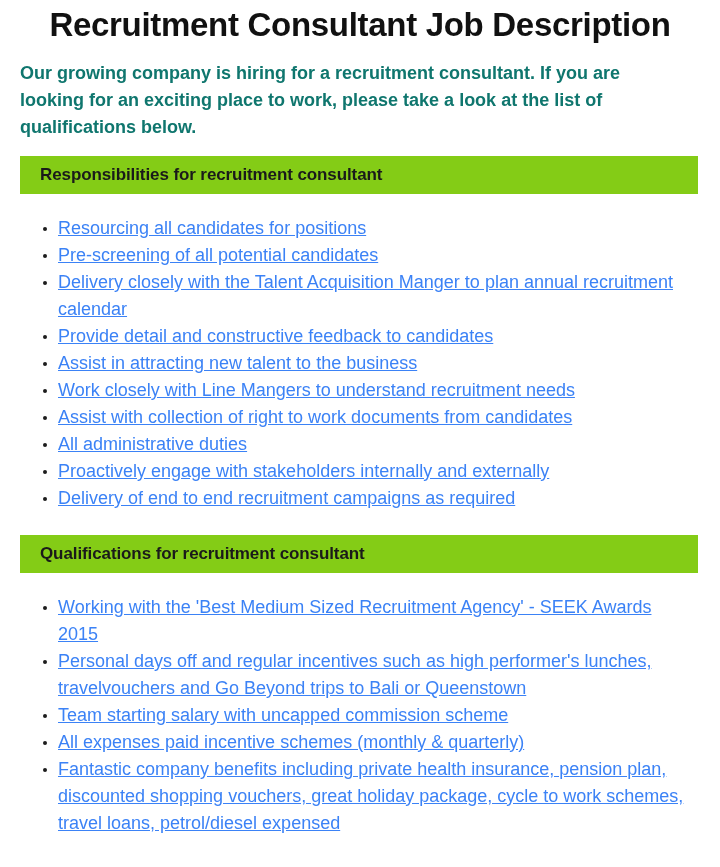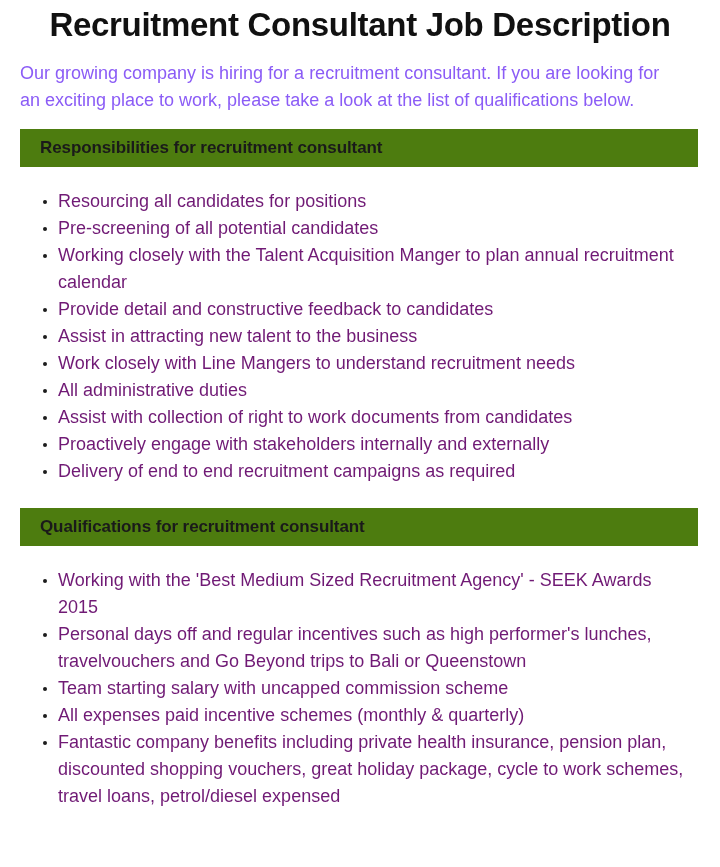--- a/index.html
+++ b/index.html
@@ -35,33 +35,33 @@
     color: #111111;
     font-family: "Liberation Sans", sans-serif;
   }
 
   
   .intro {
     margin: 14px 0 0 0;
     padding: 0 20px 0 20px;
     font-size: 18px;
     line-height: 27px;
-    color: #8b5cf6;
-    font-weight: 400;
+    color: #0f766e;
+    font-weight: 700;
     max-width: 700px;
     box-sizing: border-box;
   }
 
   
   .section {
     margin: 0;
     padding: 0;
   }
   .section-header {
-    background: #4d7c0f;
+    background: #84cc16;
     margin: 0 22px 0 20px;
     height: 38px;
     display: flex;
     align-items: center;
     padding-left: 20px;
     box-sizing: border-box;
   }
   .section-header-text {
     font-size: 17px;
     font-weight: 700;
@@ -72,25 +72,26 @@
   
   ul.bullets {
     margin: 0;
     padding: 0;
     list-style: none;
   }
   ul.bullets li {
     position: relative;
     font-size: 18px;
     line-height: 27px;
-    color: #701a75;
+    color: #3b82f6;
     padding-left: 58px;
     padding-right: 30px;
     margin: 0;
     box-sizing: border-box;
+    text-decoration: underline;
   }
   ul.bullets li::before {
     content: "";
     position: absolute;
     left: 43px;
     top: 12px;
     width: 4px;
     height: 4px;
     border-radius: 50%;
     background: #1c1c1c;
@@ -112,26 +113,26 @@
   <p class="intro">Our growing company is hiring for a recruitment consultant. If you are looking for an exciting place to work, please take a look at the list of qualifications below.</p>
 
   <div class="section" id="resp-block">
     <div class="section-header">
       <span class="section-header-text">Responsibilities for recruitment consultant</span>
     </div>
     <div class="list-gap-top"></div>
     <ul class="bullets" id="resp-list">
         <li>Resourcing all candidates for positions</li>
         <li>Pre-screening of all potential candidates</li>
-        <li>Working closely with the Talent Acquisition Manger to plan annual recruitment calendar</li>
+        <li>Delivery closely with the Talent Acquisition Manger to plan annual recruitment calendar</li>
         <li>Provide detail and constructive feedback to candidates</li>
         <li>Assist in attracting new talent to the business</li>
         <li>Work closely with Line Mangers to understand recruitment needs</li>
+        <li>Assist with collection of right to work documents from candidates</li>
         <li>All administrative duties</li>
-        <li>Assist with collection of right to work documents from candidates</li>
         <li>Proactively engage with stakeholders internally and externally</li>
         <li>Delivery of end to end recruitment campaigns as required</li>
       </ul>
     <div class="list-gap-bottom"></div>
   </div>
 
   <div class="section" id="qual-block">
     <div class="section-header">
       <span class="section-header-text">Qualifications for recruitment consultant</span>
     </div>

